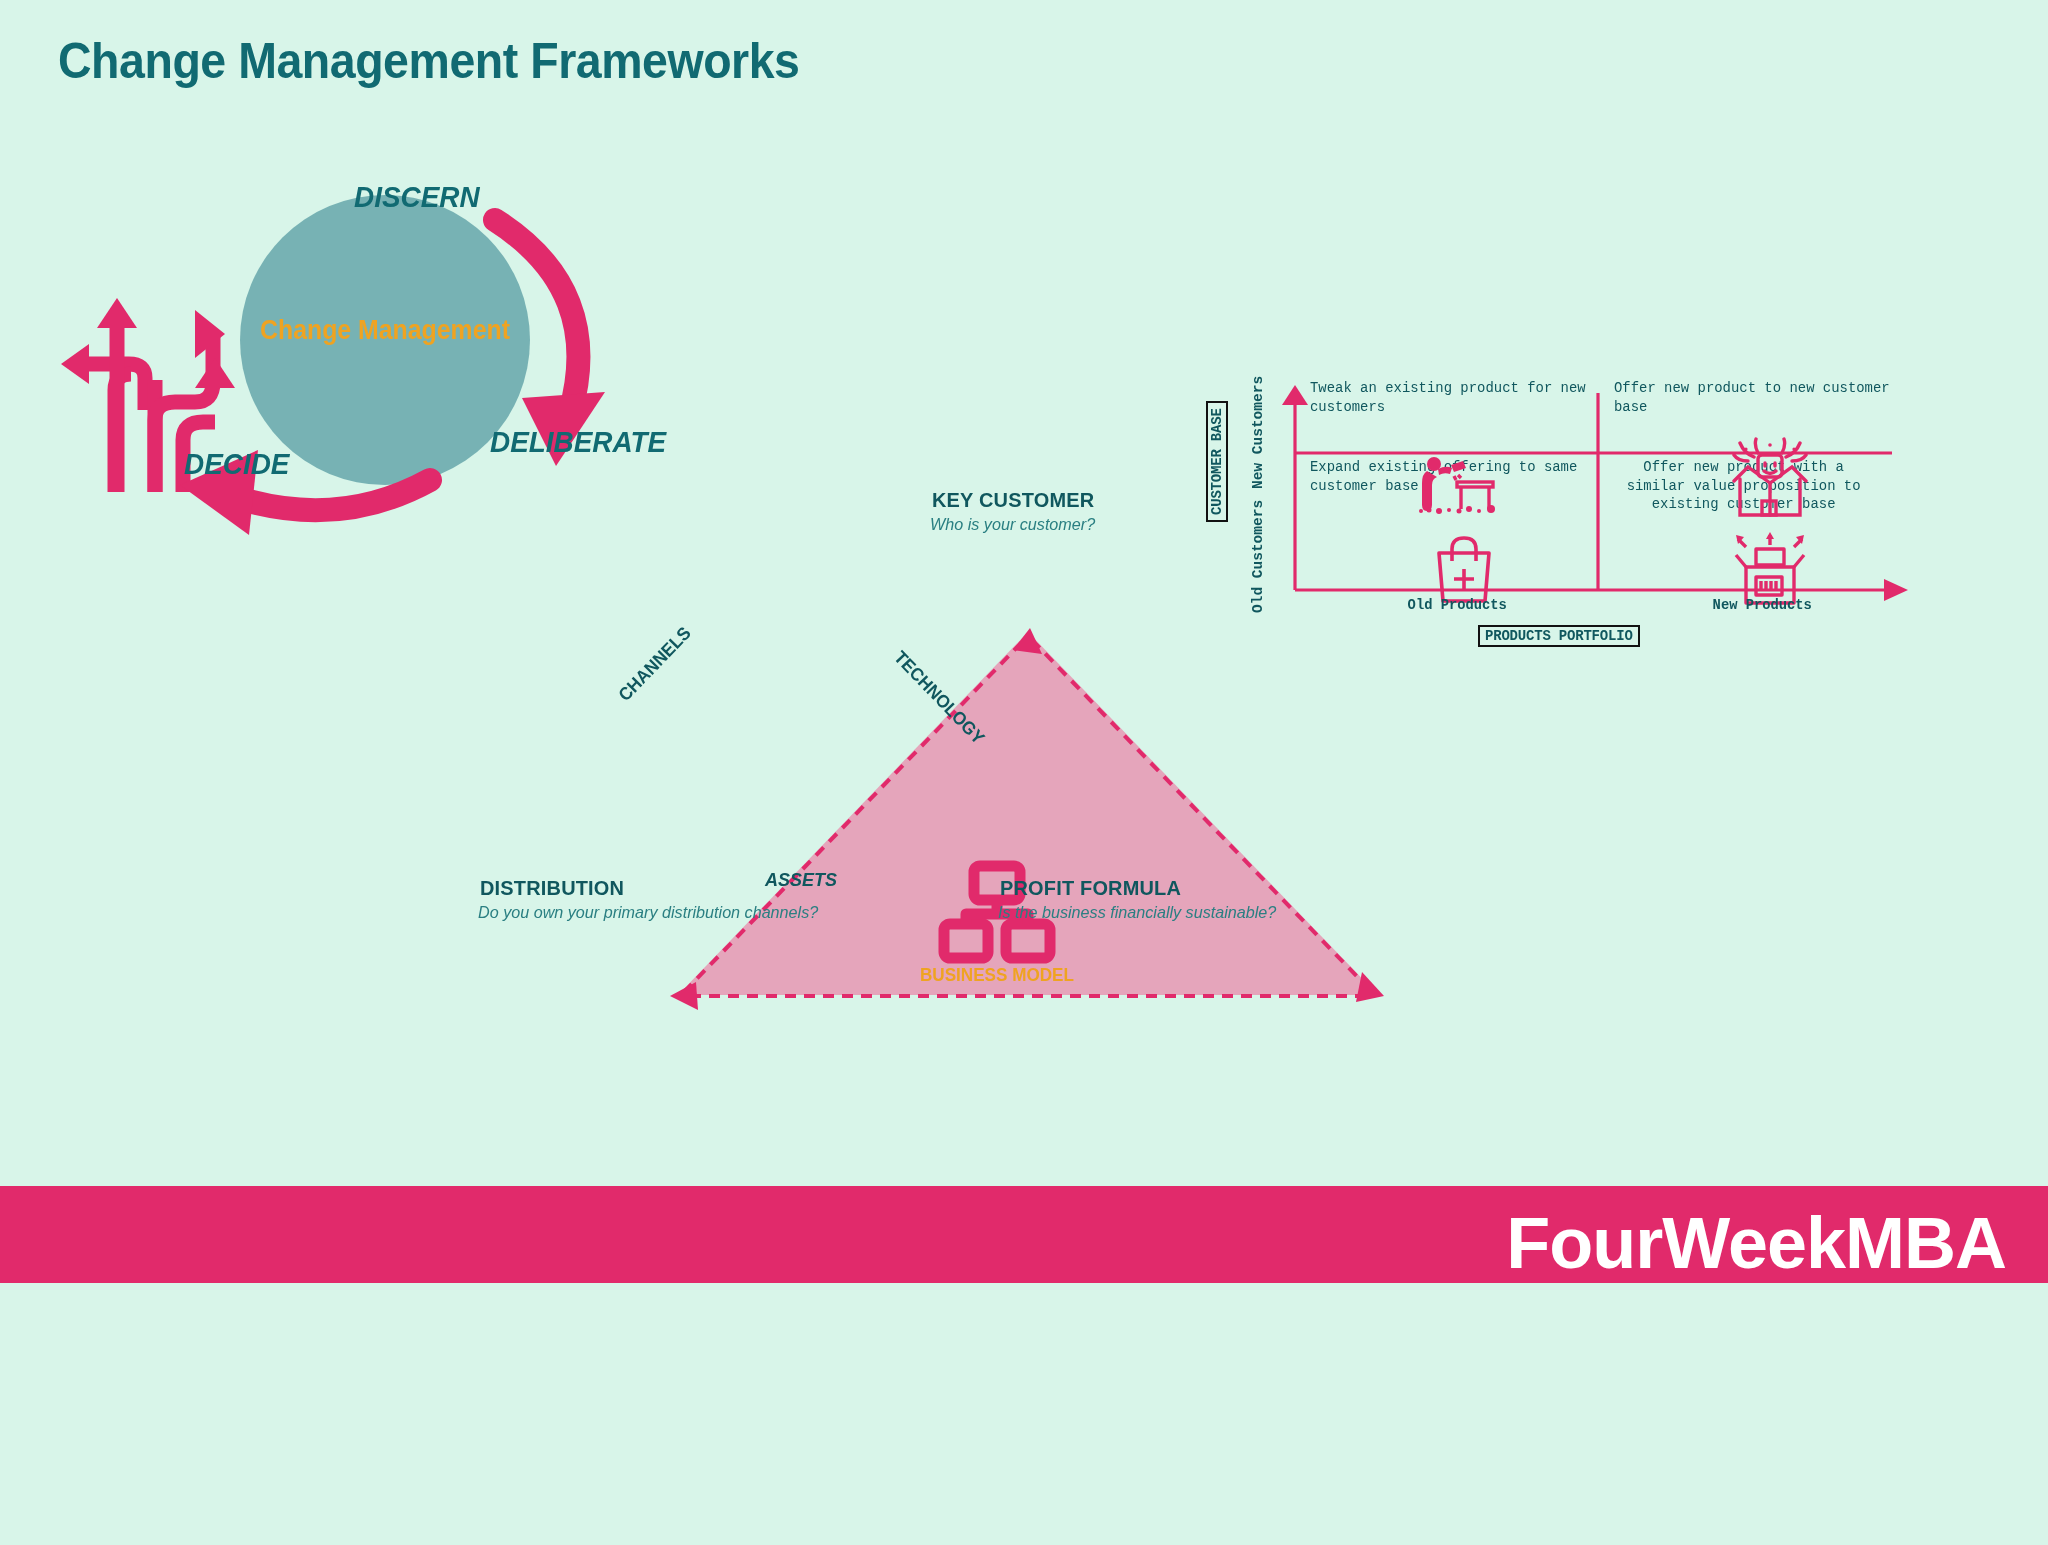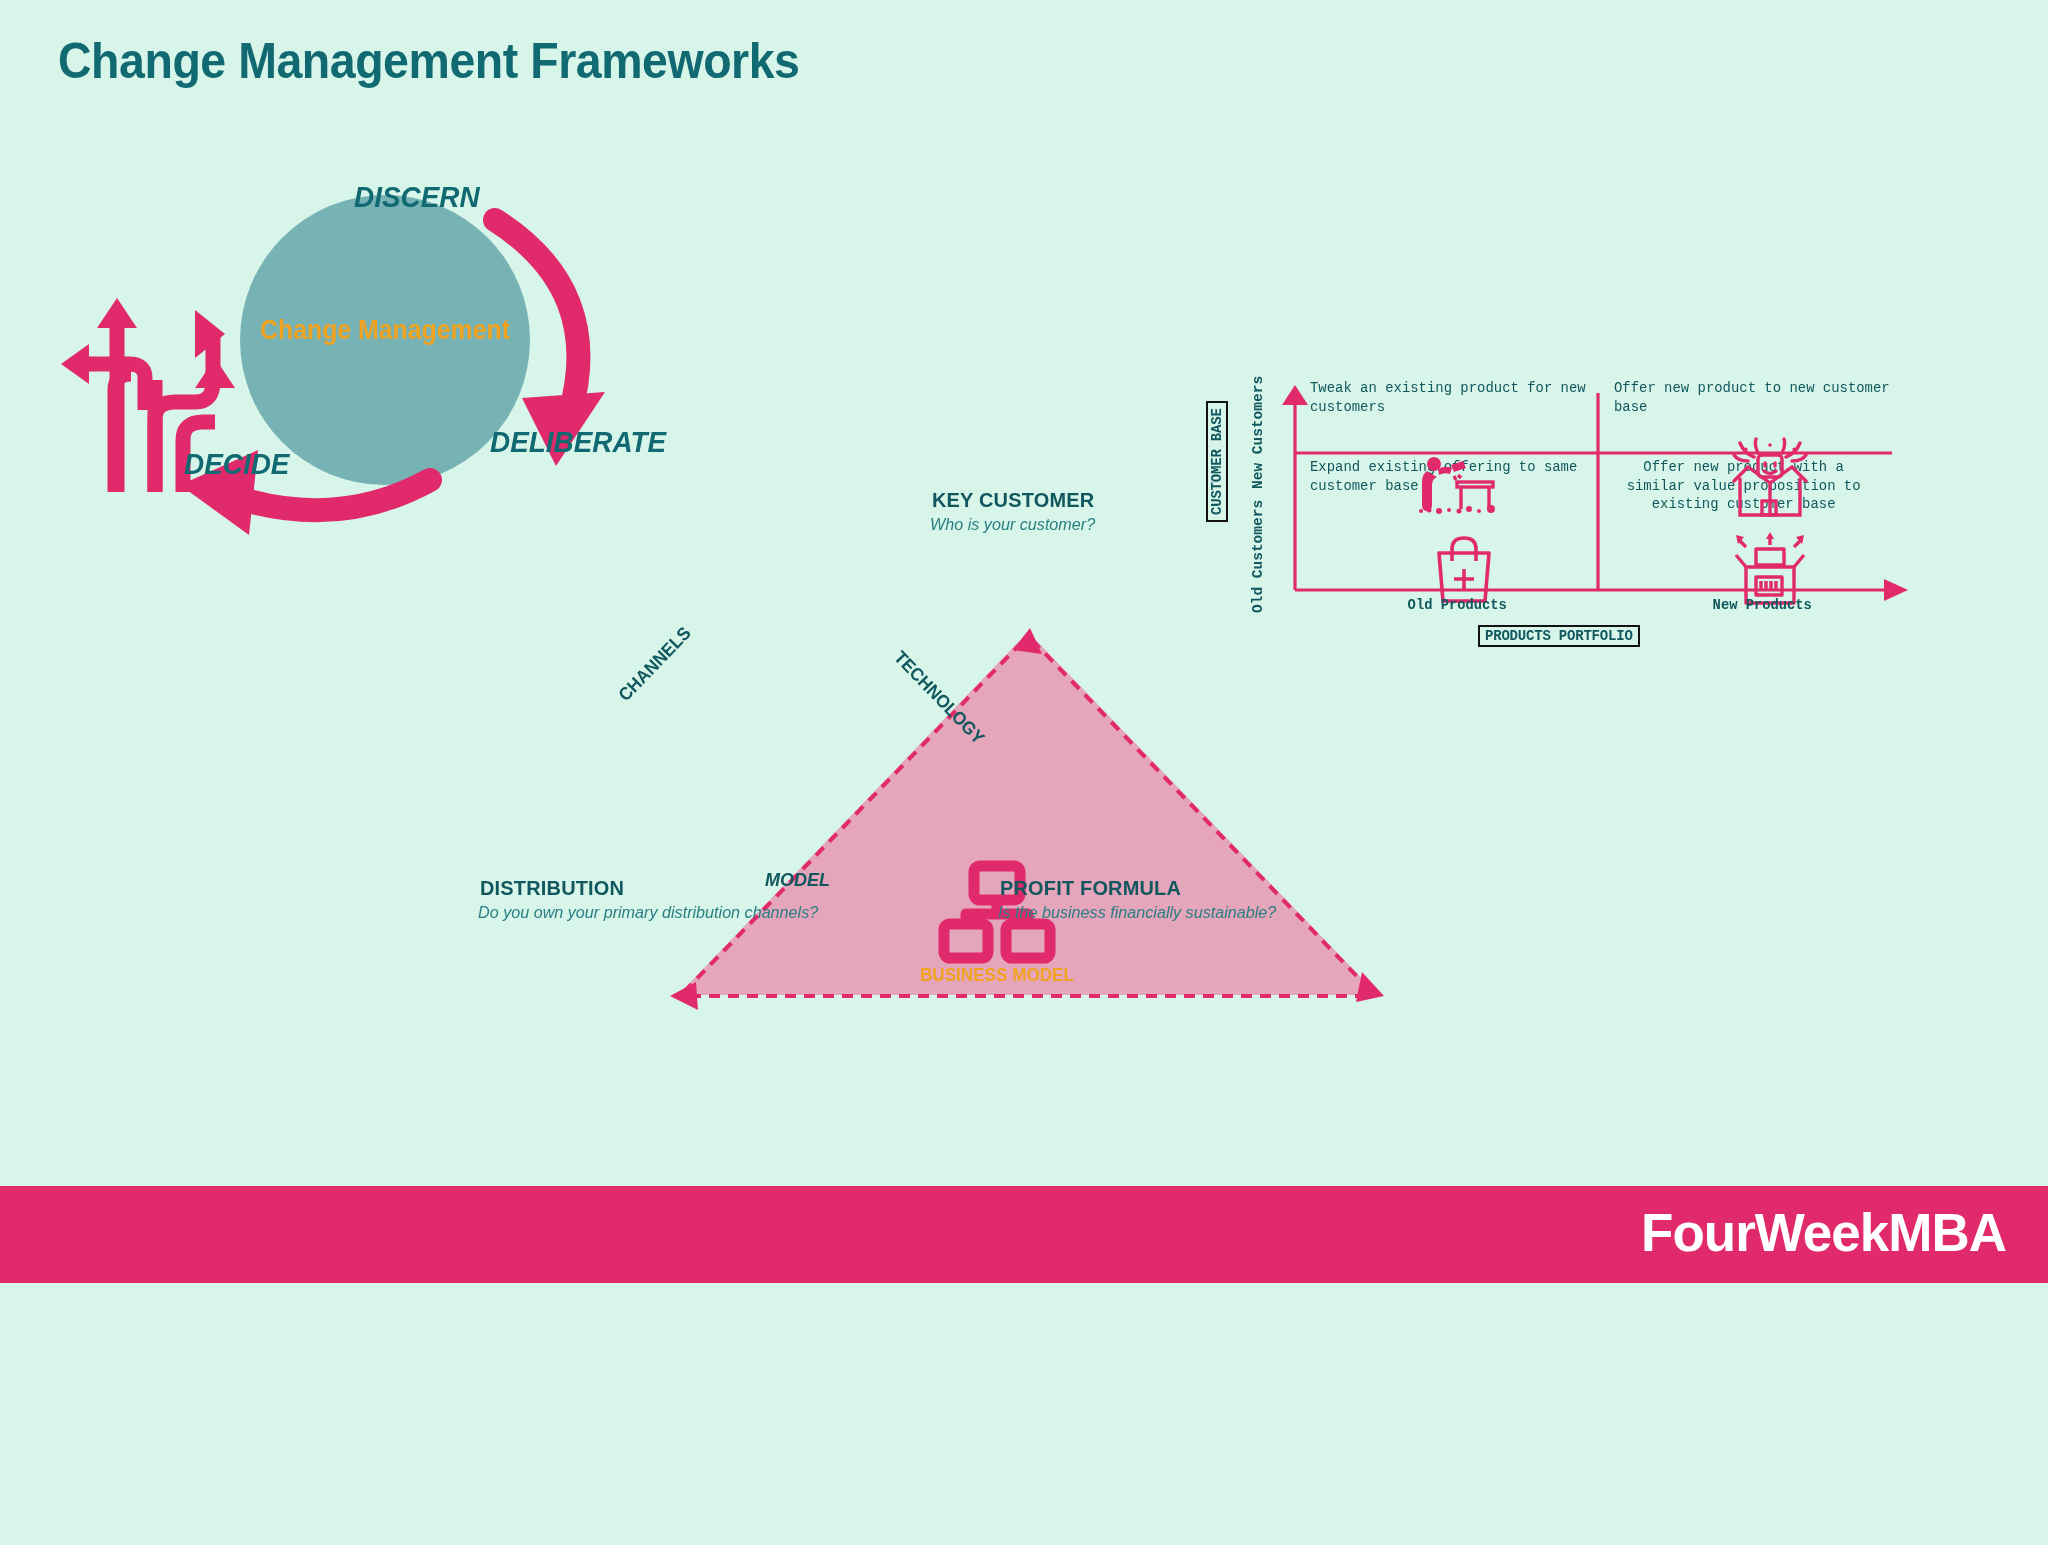--- a/index.html
+++ b/index.html
@@ -93,21 +93,21 @@
   }
   .an-boxed.vert { transform-origin: left bottom; }
 
   
   .footer-bar {
     position: absolute; left: 0; bottom: 0; width: 2048px; height: 97px;
     background: #e12a6b;
   }
   .footer-logo {
     position: absolute; right: 42px; top: 16px;
-    color: #fff; font-size: 53px; font-weight: bold; letter-spacing: -1px;
+    color: #fff; font-size: 72px; font-weight: bold; letter-spacing: -1px;
     white-space: nowrap;
   }
 </style>
 </head>
 <body>
 
 <div id="stage">
 
   <div class="page-title">Change Management Frameworks</div>
 
@@ -195,21 +195,21 @@
     <div class="tri-sub" style="left:330px; top:-105px;">Who is your customer?</div>
 
     <div class="tri-head" style="left:-120px; top:256px;">DISTRIBUTION</div>
     <div class="tri-sub" style="left:-122px; top:283px;">Do you own your primary distribution channels?</div>
 
     <div class="tri-head" style="left:400px; top:256px;">PROFIT FORMULA</div>
     <div class="tri-sub" style="left:398px; top:283px;">Is the business financially sustainable?</div>
 
     <div class="tri-side" style="left:22px; top:68px; transform: rotate(-46deg) scaleX(0.95);">CHANNELS</div>
     <div class="tri-side" style="left:297px; top:24px; transform: rotate(46deg) scaleX(0.95);">TECHNOLOGY</div>
-    <div class="tri-side" style="left:165px; top:250px; font-style:italic;">MODEL</div>
+    <div class="tri-side" style="left:165px; top:250px; font-style:italic;">ASSETS</div>
   </div>
 
   <div id="ansoff">
 
     <svg class="overlay" width="640" height="250" viewBox="0 0 640 250">
       <g stroke="#e12a6b" stroke-width="3.2" fill="none">
         <path d="M15 8 L15 205"></path>
         <path d="M15 205 L612 205"></path>
         <path d="M15 68 L612 68"></path>
         <path d="M318 8 L318 205"></path>

